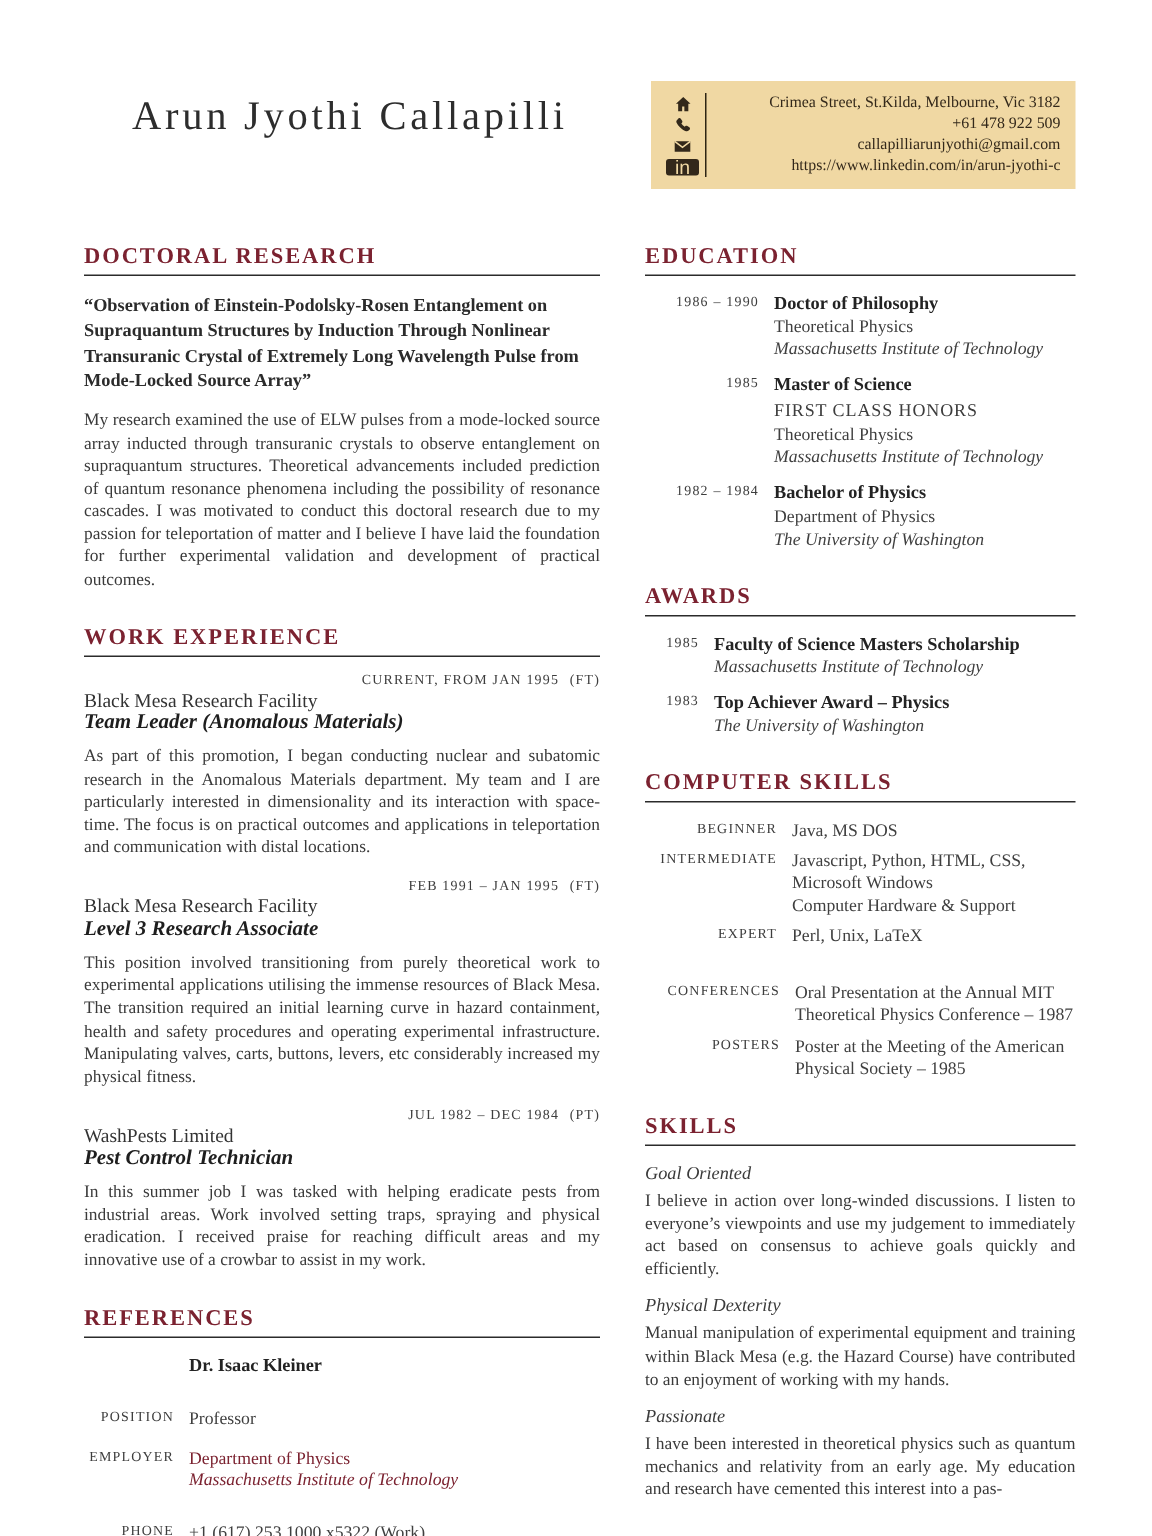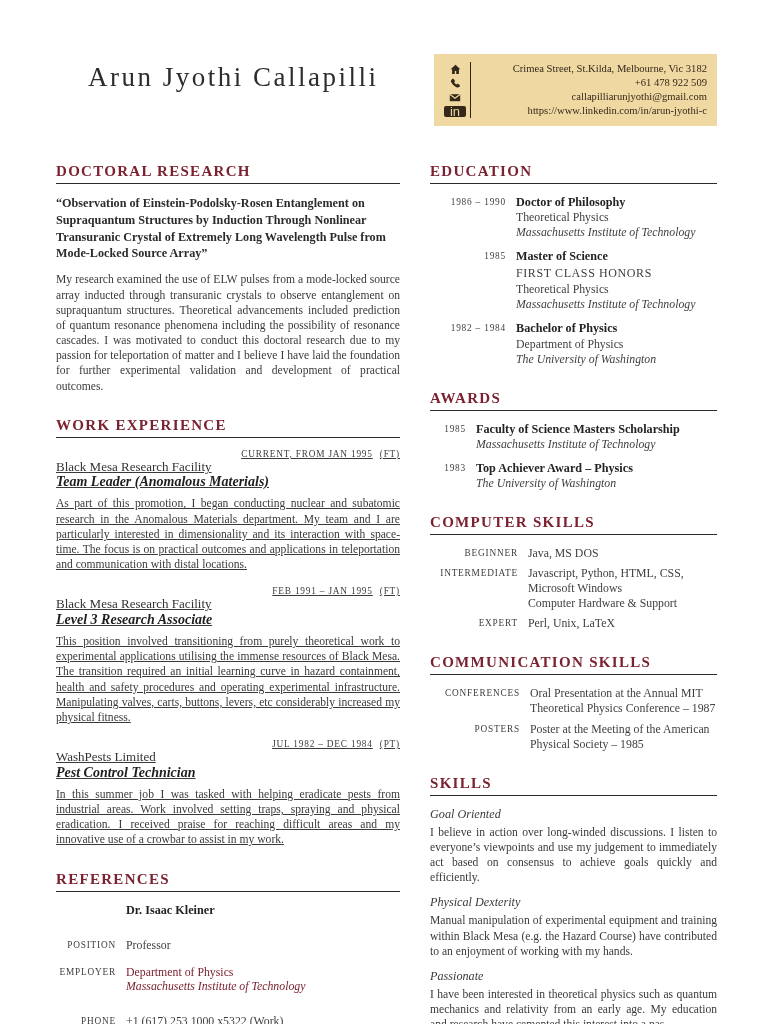--- a/index.html
+++ b/index.html
@@ -40,21 +40,21 @@
   .section{margin-bottom:23px;}
   .sec-title{font-size:15px;font-weight:600;letter-spacing:1.3px;color:var(--accent);
              padding-bottom:3px;border-bottom:1.9px solid var(--rule);margin-bottom:11px;white-space:nowrap;}
   .para{font-size:11.6px;line-height:1.31;text-align:justify;color:var(--ink);}
   .smallcaps{font-size:9.3px;letter-spacing:.8px;color:#3d3d3d;}
 
   
   .thesis{font-size:12.2px;font-weight:bold;line-height:1.38;color:#2b2b2b;margin-bottom:10px;}
 
   
-  .job{margin-bottom:14px;text-decoration:underline;}
+  .job{margin-bottom:14px;}
   .job-dates{display:flex;justify-content:flex-end;gap:7px;margin-bottom:1px;}
   .company{font-size:13px;color:#333333;line-height:1.12;}
   .role{font-size:14px;font-weight:bold;font-style:italic;color:#1e1e1e;margin-bottom:6px;line-height:1.15;}
 
   
   .lv-grid{display:grid;column-gap:10px;}
   .lv-label{text-align:right;padding-top:2px;}
   .refs-grid{grid-template-columns:60px 1fr;row-gap:12px;}
   .edu-grid{grid-template-columns:76px 1fr;}
   .awd-grid{grid-template-columns:36px 1fr;}
@@ -247,21 +247,20 @@
           </span>
 
           <span class="smallcaps lv-label">EXPERT</span>
           <span>
             <span class="line" style="display:block">Perl, Unix, LaTeX</span>
           </span>
         </div>
       </section>
 
       <section class="section">
-        <h2 class="sec-title">COMMUNICATION SKILLS</h2>
         <div class="lv-grid com-grid">
 
           <span class="smallcaps lv-label">CONFERENCES</span>
           <span class="line">Oral Presentation at the Annual MIT Theoretical Physics Conference – 1987</span>
 
           <span class="smallcaps lv-label">POSTERS</span>
           <span class="line">Poster at the Meeting of the American Physical Society – 1985</span>
         </div>
       </section>
 

